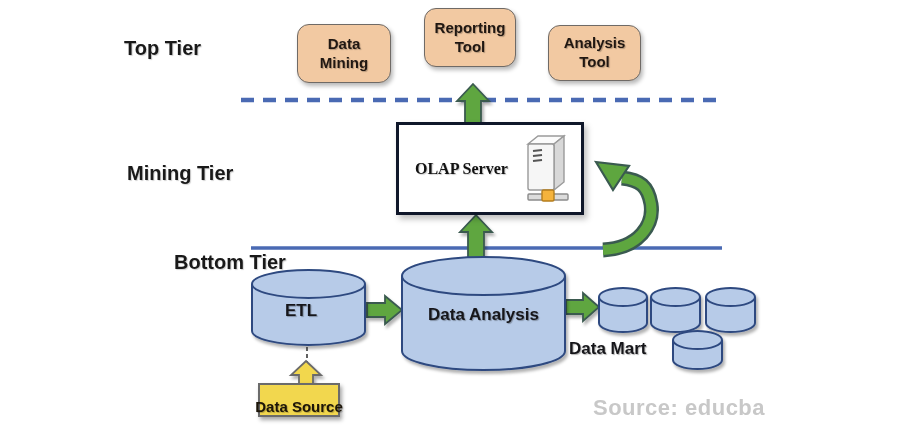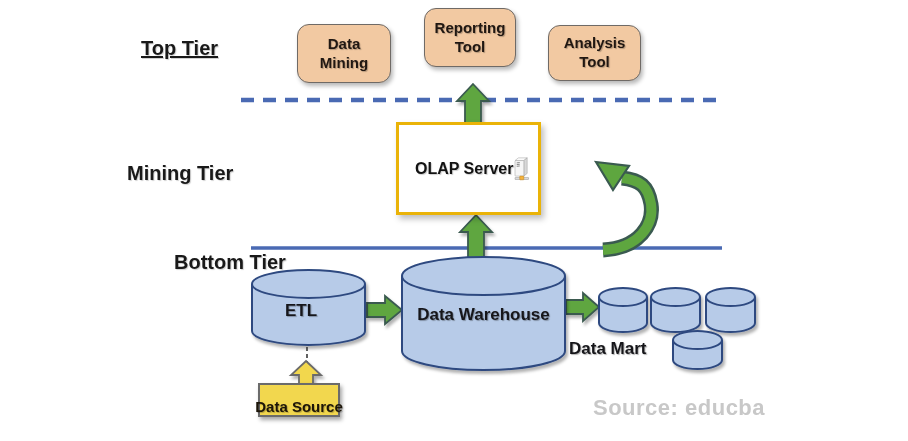--- a/index.html
+++ b/index.html
@@ -15,23 +15,23 @@
   .peach-box{
     position:absolute;background:var(--peach_fill);border:1.5px solid #6f6a66;
     border-radius:12px;display:flex;align-items:center;justify-content:center;
     box-shadow:2px 3px 4px rgba(0,0,0,0.28);
   }
   .peach-box span{
     font-size:15px;font-weight:bold;color:#201712;text-align:center;
     white-space:pre-line;line-height:1.25;text-shadow:1px 1px 1px rgba(0,0,0,0.25);
   }
   .olap-box{
-    position:absolute;left:396px;top:122px;width:145px;height:93px;
-    background:#ffffff;border:3px solid #eab308;box-sizing:border-box;
-    display:flex;align-items:center;box-shadow:3px 4px 6px rgba(0,0,0,0.25);
+    position:absolute;left:396px;top:122px;width:188px;height:93px;
+    background:#ffffff;border:3px solid #0f172a;box-sizing:border-box;
+    display:flex;align-items:center;box-shadow:3px 4px 6px rgba(0,0,0,0.25);font-family:Liberation Serif, serif;
   }
   .olap-label{
     font-size:16px;font-weight:bold;color:#121212;margin-left:16px;
     text-shadow:1px 1px 1px rgba(0,0,0,0.2);white-space:nowrap;
   }
   .olap-box svg{margin-left:auto;margin-right:7px;}
   .cyl-label{
     position:absolute;font-size:17px;font-weight:bold;color:#16161a;
     text-align:center;text-shadow:1px 1px 1px rgba(0,0,0,0.3);white-space:nowrap;
   }
@@ -102,21 +102,21 @@
       <g>
         <path d="M 673 340 L 673 360 A 24.5 9 0 0 0 722 360 L 722 340"></path>
         <ellipse cx="697.5" cy="340" rx="24.5" ry="9"></ellipse>
       </g>
     </g>
 
     <line x1="307" y1="347" x2="307" y2="362" stroke="#3a3a3a" stroke-width="1.6" stroke-dasharray="4 3"></line>
     <polygon points="306,361 321,375 313,375 313,385 299,385 299,375 291,375" fill="var(--yellow_fill)" stroke="#6b6b6b" stroke-width="1.8" filter="url(#ds)"></polygon>
   </svg>
 
-  <div class="tier-label" style="left:141px;top:37px;text-decoration:underline;">Top Tier</div>
+  <div class="tier-label" style="left:124px;top:37px;">Top Tier</div>
   <div class="tier-label" style="left:127px;top:162px;">Mining Tier</div>
   <div class="tier-label" style="left:127px;top:251px;margin-left:47px;">Bottom Tier</div>
 
   <div class="peach-box" style="left:297px;top:24px;width:92px;height:57px;">
     <span>Data
 Mining</span>
   </div>
   <div class="peach-box" style="left:424px;top:8px;width:90px;height:57px;justify-content:center;">
     <span>Reporting
 Tool</span>
@@ -135,21 +135,21 @@
       <polygon points="32,12 42,4 42,50 32,58" fill="#d8d8d8" stroke="#9a9a9a" stroke-width="1.4"></polygon>
       <rect x="6" y="12" width="26" height="46" rx="2" fill="#f6f6f6" stroke="#9a9a9a" stroke-width="1.4"></rect>
       <line x1="11" y1="19" x2="20" y2="18" stroke="#555" stroke-width="2"></line>
       <line x1="11" y1="24" x2="20" y2="23" stroke="#555" stroke-width="2"></line>
       <line x1="11" y1="29" x2="20" y2="28" stroke="#555" stroke-width="2"></line>
       <rect x="20" y="58" width="12" height="11" rx="1.5" fill="#f5b33c" stroke="#b57e1d" stroke-width="1.4"></rect>
     </svg>
   </div>
 
   <div class="cyl-label" style="left:252px;top:301px;width:98px;">ETL</div>
-  <div class="cyl-label" style="left:402px;top:305px;width:163px;">Data Warehouse</div>
+  <div class="cyl-label" style="left:402px;top:305px;width:163px;">Data Analysis</div>
   <div class="cyl-label" style="left:569px;top:339px;">Data Mart</div>
 
   <div class="source-box">
     <span>Data Source</span>
   </div>
 
   <div class="credit">Source: educba</div>
 
 </div>
 

